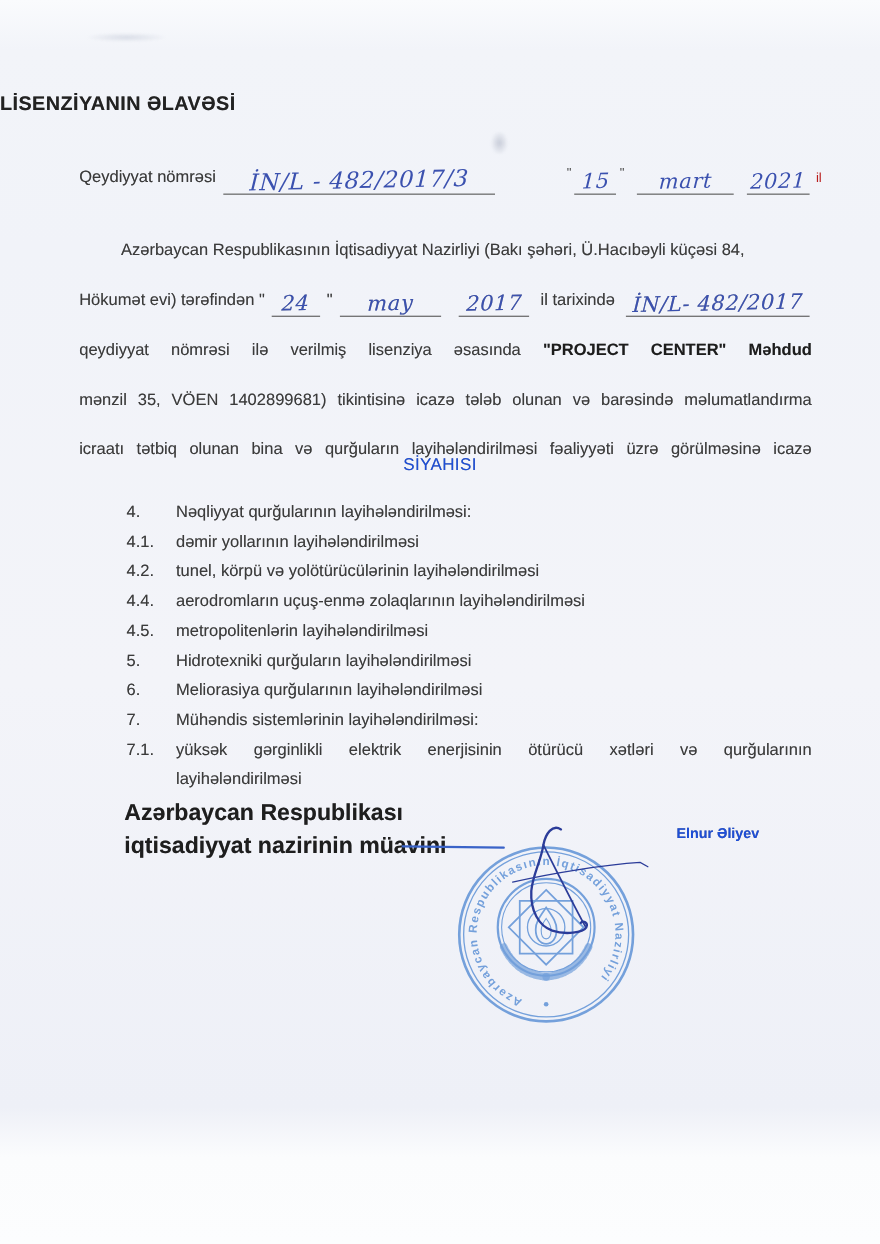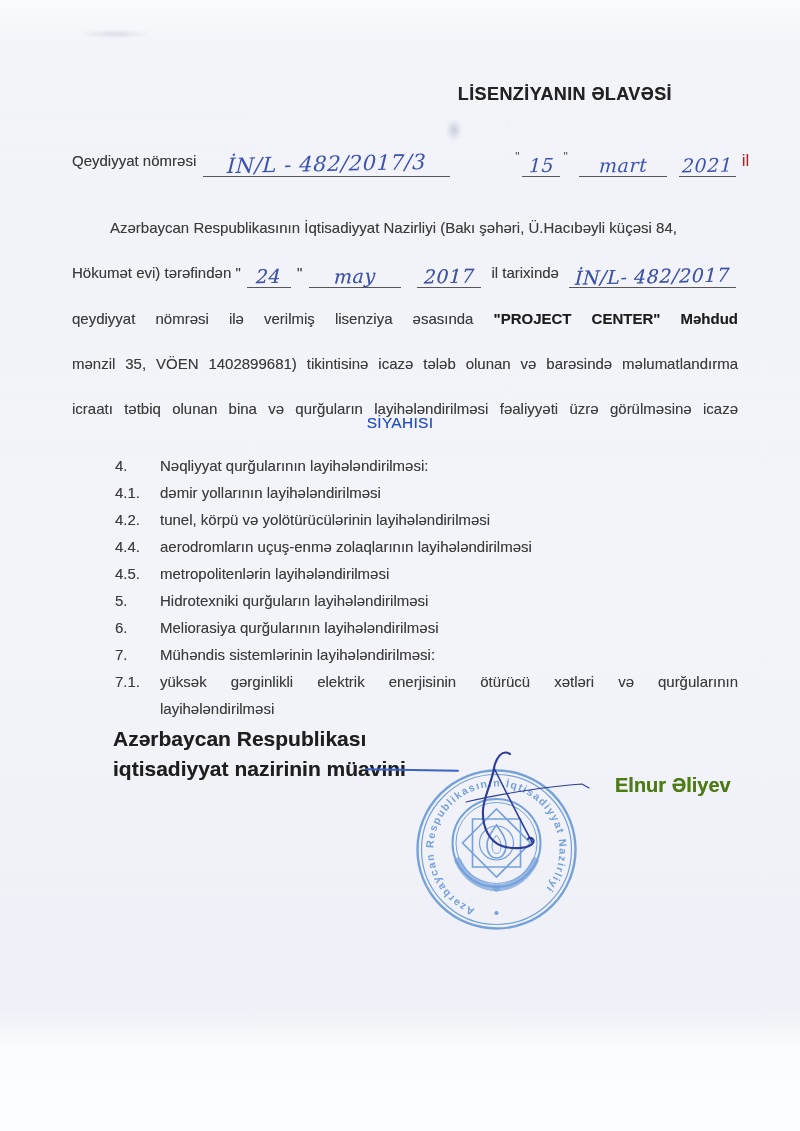--- a/index.html
+++ b/index.html
@@ -3,40 +3,40 @@
 <meta charset="utf-8">
 <style>
   html,body{margin:0;padding:0;}
   body{
     width:800px;height:1131px;position:relative;overflow:hidden;
     font-family:"Liberation Sans",sans-serif;
     background:linear-gradient(180deg,#fafbfd 0%,#f2f4f9 4%,#f1f3f9 20%,#f3f4f9 55%,#eef0f7 89%,#fbfcfd 93%,#fcfdfe 100%);
   }
   .page{position:absolute;inset:0;}
   .doc-title{
-    position:absolute;top:84px;left:0;width:672px;text-align:right;
+    position:absolute;top:84px;left:0;width:672px;text-align:left;
     font-size:18px;font-weight:bold;color:#222;letter-spacing:.4px;
     text-shadow:0 0 .4px rgba(40,40,40,.55);
   }
   
   .reg-row{position:absolute;left:72px;top:147px;width:680px;display:flex;align-items:center;}
   .lbl{font-size:15px;color:#3a3a3a;padding-bottom:3px;text-shadow:0 0 .4px rgba(60,60,60,.5);}
   .ucell{
     display:inline-flex;justify-content:center;align-items:flex-end;
     border-bottom:1.5px solid #565656;height:30px;box-sizing:border-box;
   }
   .hand{
     font-family:"DejaVu Serif",serif;font-style:italic;color:#3b51af;
     letter-spacing:.6px;transform:rotate(-1.2deg) skewX(-4deg);display:inline-block;
     white-space:nowrap;
   }
   .h-lg{font-size:21px;line-height:24px;}
   .h-md{font-size:19px;line-height:22px;}
   .qmark{font-size:12px;color:#4a4a4a;padding:0 3px 10px 3px;}
-  .suffix{font-size:17px;color:#b91c1c;padding:0 0 3px 6px;}
+  .suffix{font-size:12px;color:#b91c1c;padding:0 0 3px 6px;}
   
   .paragraph{position:absolute;left:72px;top:197px;width:666px;font-size:15px;color:#3b3b3b;}
   .pline{line-height:29px;min-height:29px;text-shadow:0 0 .4px rgba(60,60,60,.45);margin-top:16px;}
   .pline.just{text-align:justify;text-align-last:justify;}
   .pline.indent{text-indent:38px;}
   .pline.flexline{display:flex;align-items:flex-end;}
   .flexline .plain{white-space:pre;padding-bottom:1px;}
   .flexline .ucell{height:27px;margin:0 2px;}
   .b{font-weight:bold;color:#1d1d1d;}
   .fillcell{flex:1;}
@@ -46,21 +46,21 @@
     font-size:15.5px;color:#1d4ed8;letter-spacing:.3px;text-shadow:0 0 .4px rgba(60,60,60,.5);
   }
   .works-list{position:absolute;left:115px;top:452px;width:623px;font-size:15px;color:#3b3b3b;}
   .lrow{display:flex;line-height:27px;text-shadow:0 0 .4px rgba(60,60,60,.45);}
   .lnum{width:45px;flex:0 0 45px;}
   .ltext{flex:1;}
   .jline{text-align:justify;text-align-last:justify;}
   
   .sig-org{position:absolute;left:113px;top:724px;font-size:21px;font-weight:bold;color:#1e1e1e;line-height:30px;text-shadow:0 0 .4px rgba(30,30,30,.5);}
   .sig-line{position:absolute;left:365px;top:769px;width:94px;height:2px;background:#3a63c8;transform:rotate(.8deg);border-radius:1px;}
-  .signer{position:absolute;left:615px;top:750px;font-size:20px;font-weight:bold;color:#4d7c0f;text-shadow:0 0 .4px rgba(30,30,30,.5);margin-top:24px;}
+  .signer{position:absolute;left:615px;top:750px;font-size:13px;font-weight:bold;color:#1d4ed8;text-shadow:0 0 .4px rgba(30,30,30,.5);}
   .stamp{position:absolute;left:414px;top:767px;width:165px;height:165px;opacity:.92;}
   .ink{position:absolute;left:450px;top:740px;width:150px;height:120px;}
   
   .smudge1{position:absolute;left:446px;top:119px;width:16px;height:22px;border-radius:50%;
     background:radial-gradient(ellipse at center,rgba(150,158,178,.45),rgba(150,158,178,0) 70%);filter:blur(1px);}
   .smudge2{position:absolute;left:80px;top:30px;width:70px;height:8px;border-radius:50%;
     background:radial-gradient(ellipse at center,rgba(205,210,222,.7),rgba(205,210,222,0) 75%);filter:blur(1px);}
 </style>
 </head>
 <body>

